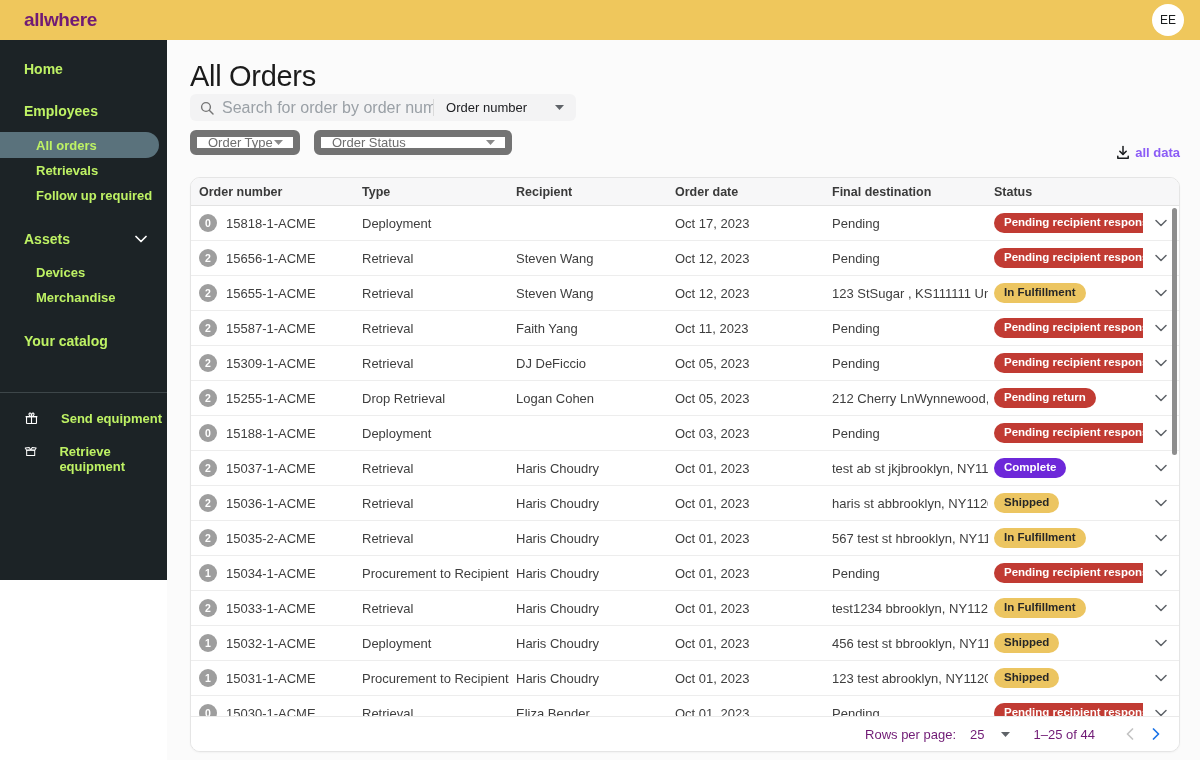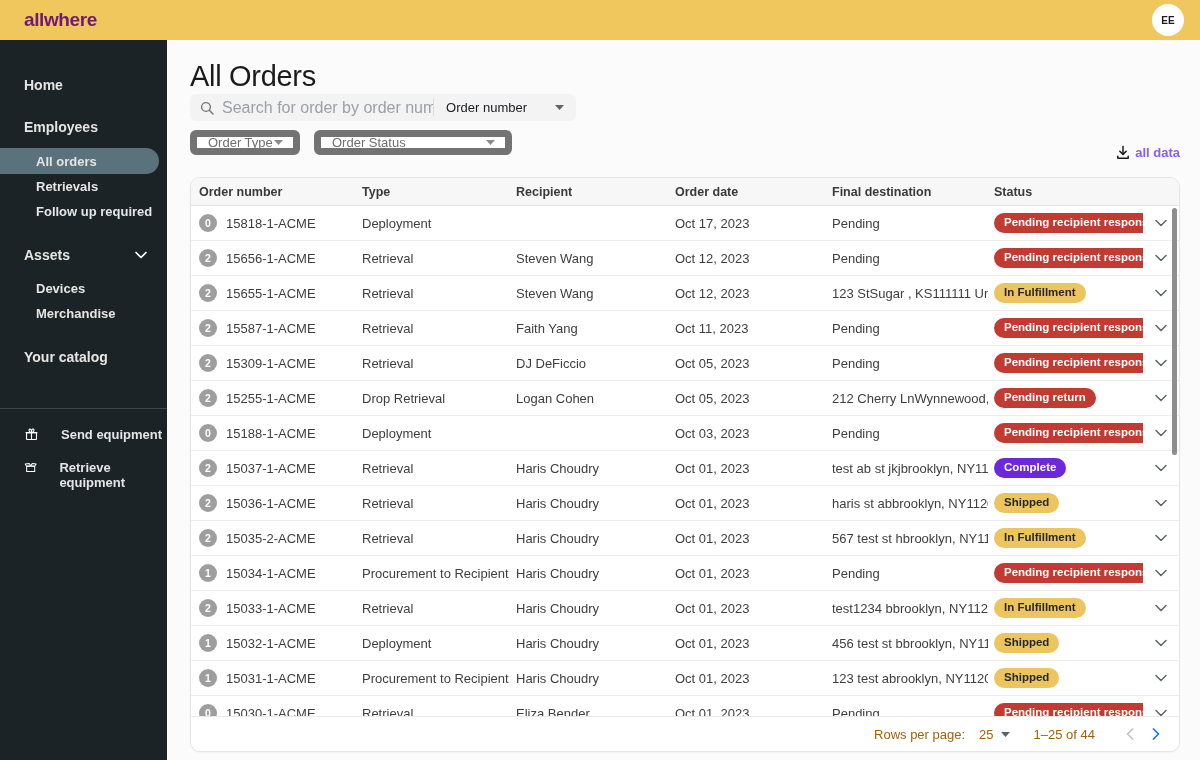--- a/index.html
+++ b/index.html
@@ -1,24 +1,24 @@
 <!DOCTYPE html>
 <html><head>
 <meta charset="utf-8">
 <style>
   * { margin:0; padding:0; box-sizing:border-box; }
   html,body { width:1200px; height:760px; overflow:hidden; font-family:"Liberation Sans", sans-serif; background:#fff; }
 
   
   .topbar { position:absolute; top:0; left:0; width:1200px; height:40px; background:#EFC75C; }
   .logo { position:absolute; left:24px; top:0; line-height:40px; font-size:19px; font-weight:700; letter-spacing:-0.4px; color:#701a75; }
-  .avatar { position:absolute; right:16px; top:4px; width:32px; height:32px; border-radius:50%; background:#fff; display:flex; align-items:center; justify-content:center; font-size:10px; font-weight:700; color:#1A1D1F; cursor:pointer; }
+  .avatar { position:absolute; right:16px; top:4px; width:32px; height:32px; border-radius:50%; background:#fff; display:flex; align-items:center; justify-content:center; font-size:12px; font-weight:400; color:#1A1D1F; cursor:pointer; }
 
   
-  .sidebar { position:absolute; top:40px; left:0; width:167px; height:720px; background:#1C2326; color:#e5e5e5; padding-top:24px; }
+  .sidebar { position:absolute; top:40px; left:0; width:167px; height:540px; background:#1C2326; color:#bef264; padding-top:8px; }
   .side-item { display:flex; align-items:center; justify-content:space-between; height:42px; padding:0 20px 0 24px; font-size:14px; font-weight:700; cursor:pointer; }
   .side-sub { display:flex; align-items:center; height:25px; padding-left:36px; font-size:13px; font-weight:600; cursor:pointer; }
   .side-sub.selected { background:#5A727C; border-radius:0 16px 16px 0; width:159px; height:26px; }
   .side-gap { height:10px; }
   .side-divider { height:1px; background:#3D4649; margin:30px 0 18px 0; }
   .side-action { display:flex; align-items:flex-start; gap:22px; height:33px; padding-left:24px; font-size:13px; font-weight:700; cursor:pointer; }
   .chev-white { flex:none; }
 
   
   .main { position:absolute; top:40px; left:167px; width:1033px; height:720px; background:#FBFBFB; }
@@ -47,23 +47,23 @@
   .trow { height:35px; border-bottom:1px solid #EDEDED; font-size:13px; color:#3E3E3E; background:#fff; cursor:pointer; }
   .cell { padding-left:6px; white-space:nowrap; overflow:hidden; }
   .c-order { display:flex; align-items:center; gap:9px; padding-left:8px; }
   .count-badge { flex:none; width:18px; height:18px; border-radius:50%; background:#9E9E9E; color:#fff; font-size:10.5px; font-weight:600; display:flex; align-items:center; justify-content:center; }
   .badge { display:inline-block; border-radius:12px; padding:3px 10px; font-size:11.5px; font-weight:600; line-height:1.2; }
   .badge-red { background:#C13B33; color:#fff; }
   .badge-yellow { background:#ECC561; color:#272727; }
   .badge-green { background:#6d28d9; color:#fff; }
   .c-chevron { display:flex; justify-content:center; padding:0; }
 
-  .tfoot { position:absolute; bottom:0; left:0; right:0; height:35px; background:#fff; border-top:1px solid #EAEAEA; display:flex; align-items:center; justify-content:flex-end; padding-right:10px; font-size:13px; color:#a16207; }
+  .tfoot { position:absolute; bottom:0; left:0; right:0; height:35px; background:#fff; border-top:1px solid #EAEAEA; display:flex; align-items:center; justify-content:flex-end; padding-right:10px; font-size:13px; color:#701a75; }
   .rpp-label { margin-right:14px; }
-  .rpp-select { display:flex; align-items:center; gap:7px; margin-right:24px; cursor:pointer; }
+  .rpp-select { display:flex; align-items:center; gap:16px; margin-right:24px; cursor:pointer; }
   .range { margin-right:22px; }
   .page-btn { width:26px; height:26px; display:flex; align-items:center; justify-content:center; cursor:pointer; border-radius:50%; }
 
   .scroll-thumb { position:absolute; right:2px; top:30px; width:5px; height:247px; background:#8E8E8E; border-radius:3px; }
 </style>
 </head>
 <body>
 
 <div class="topbar">
   <div class="logo">allwhere</div>

